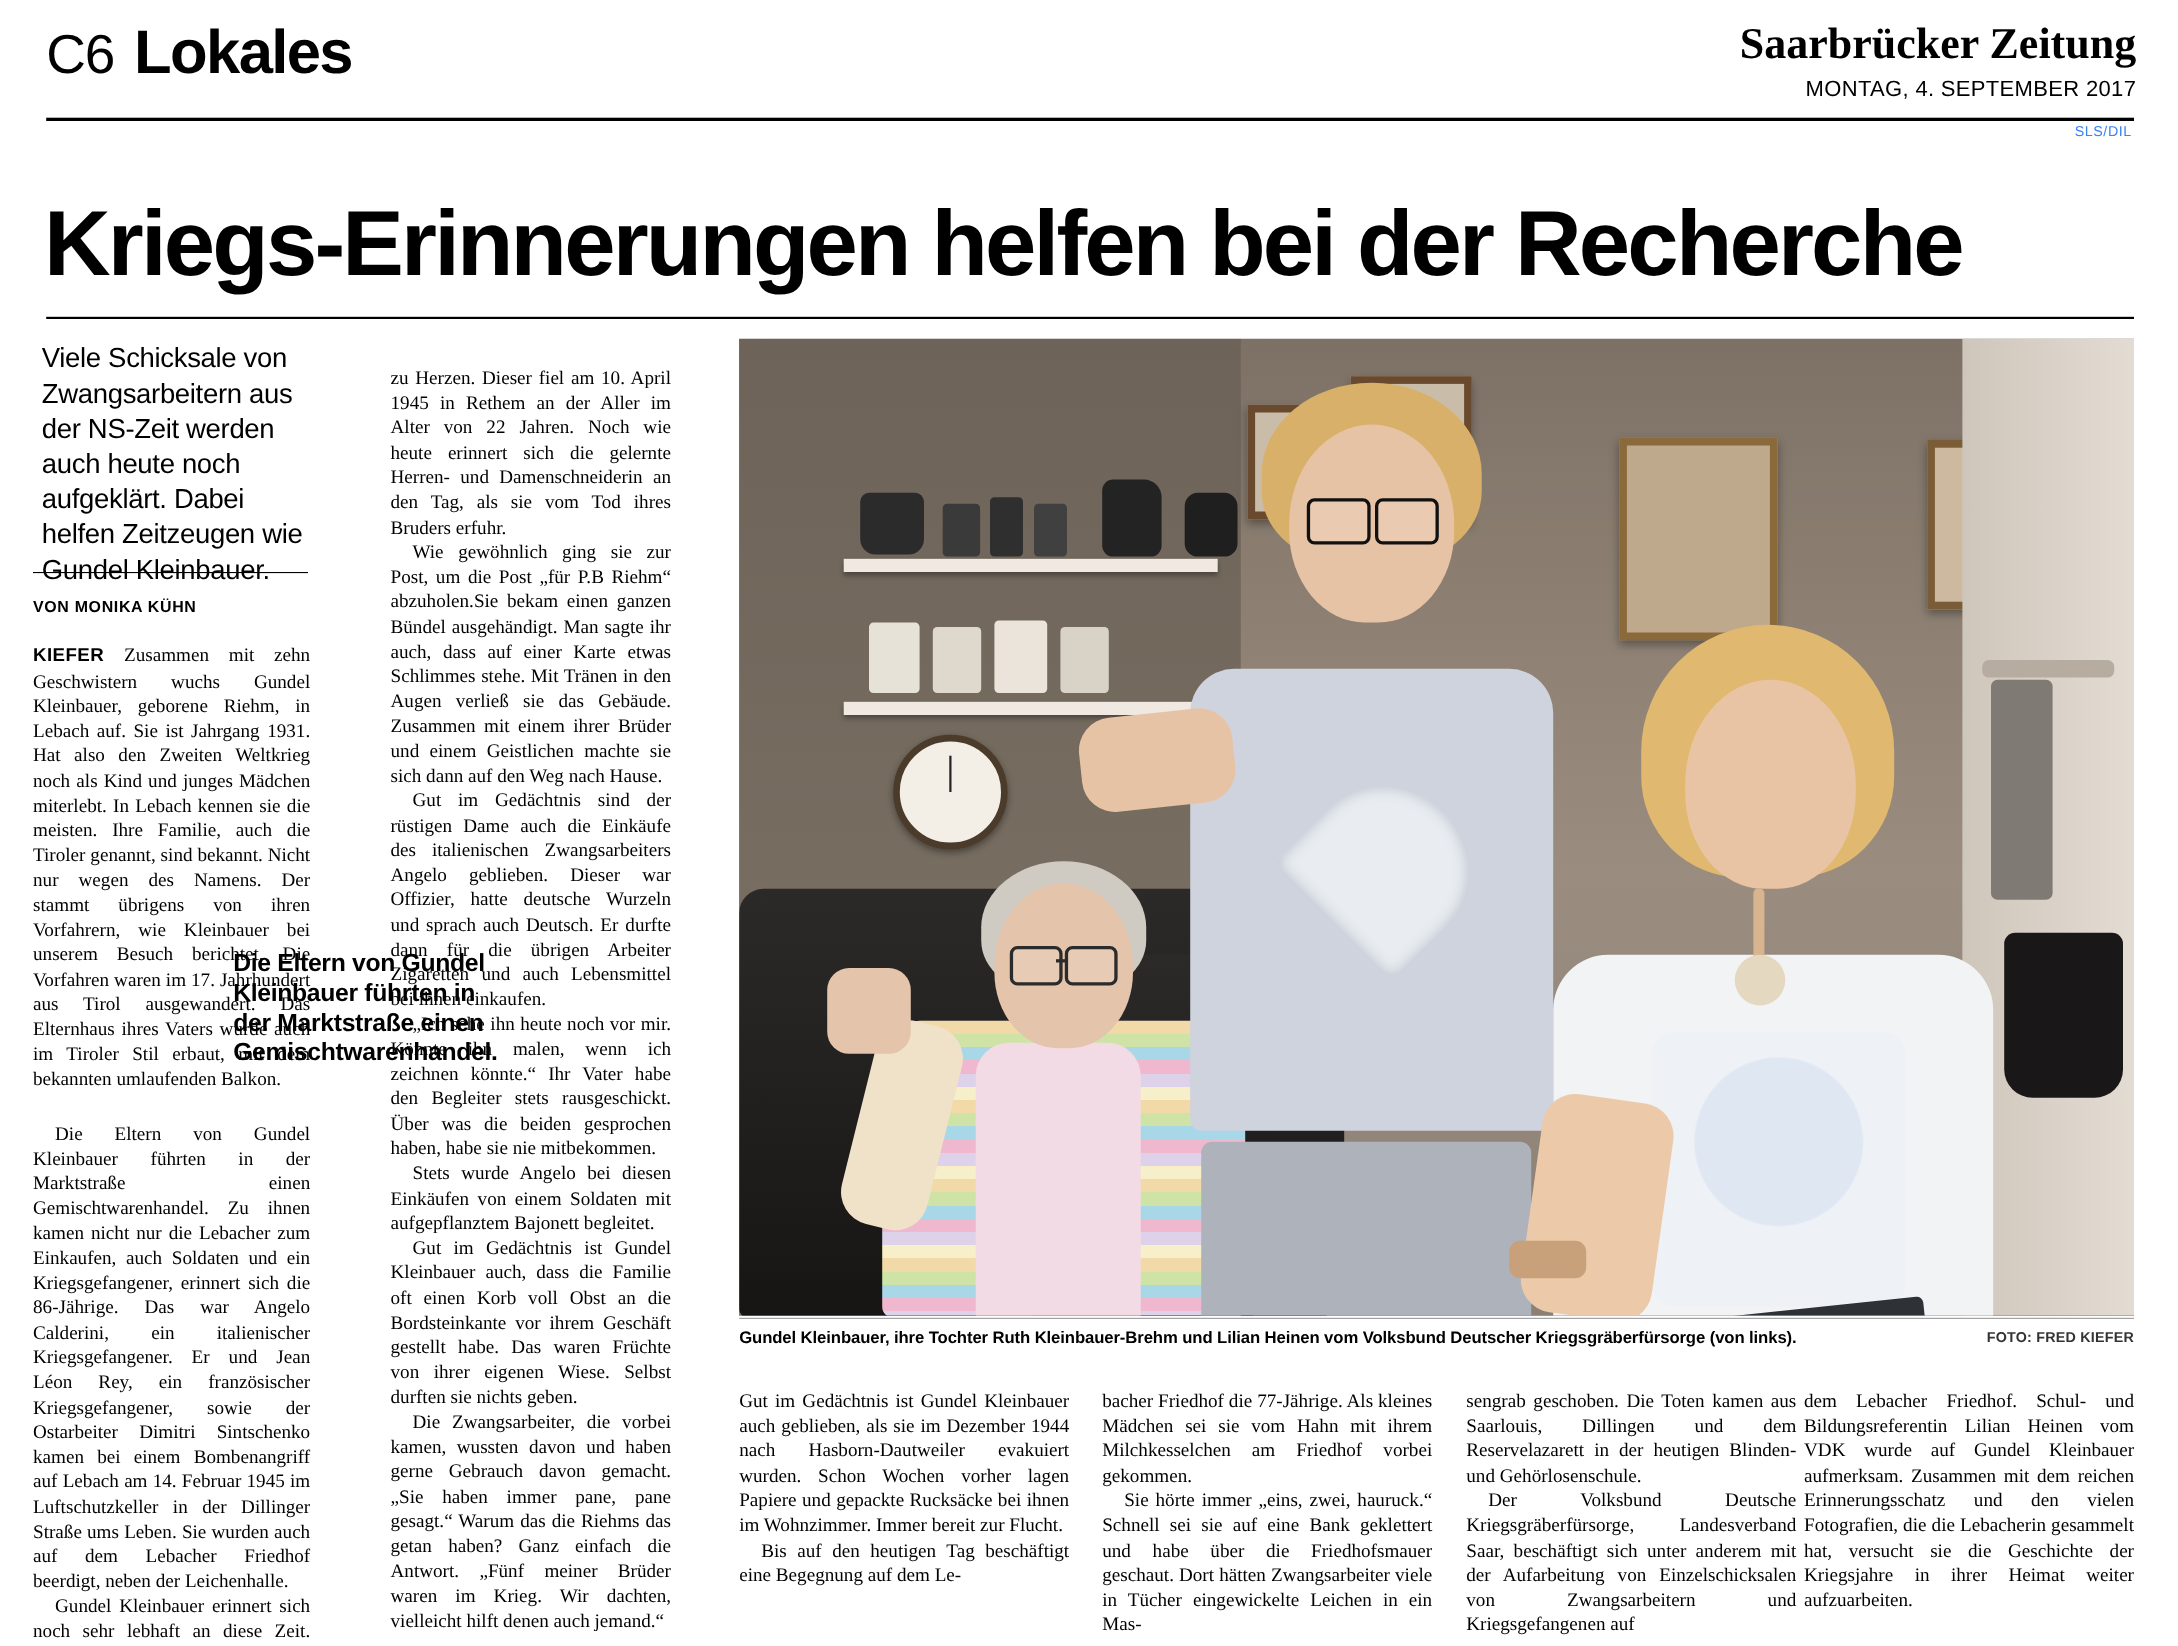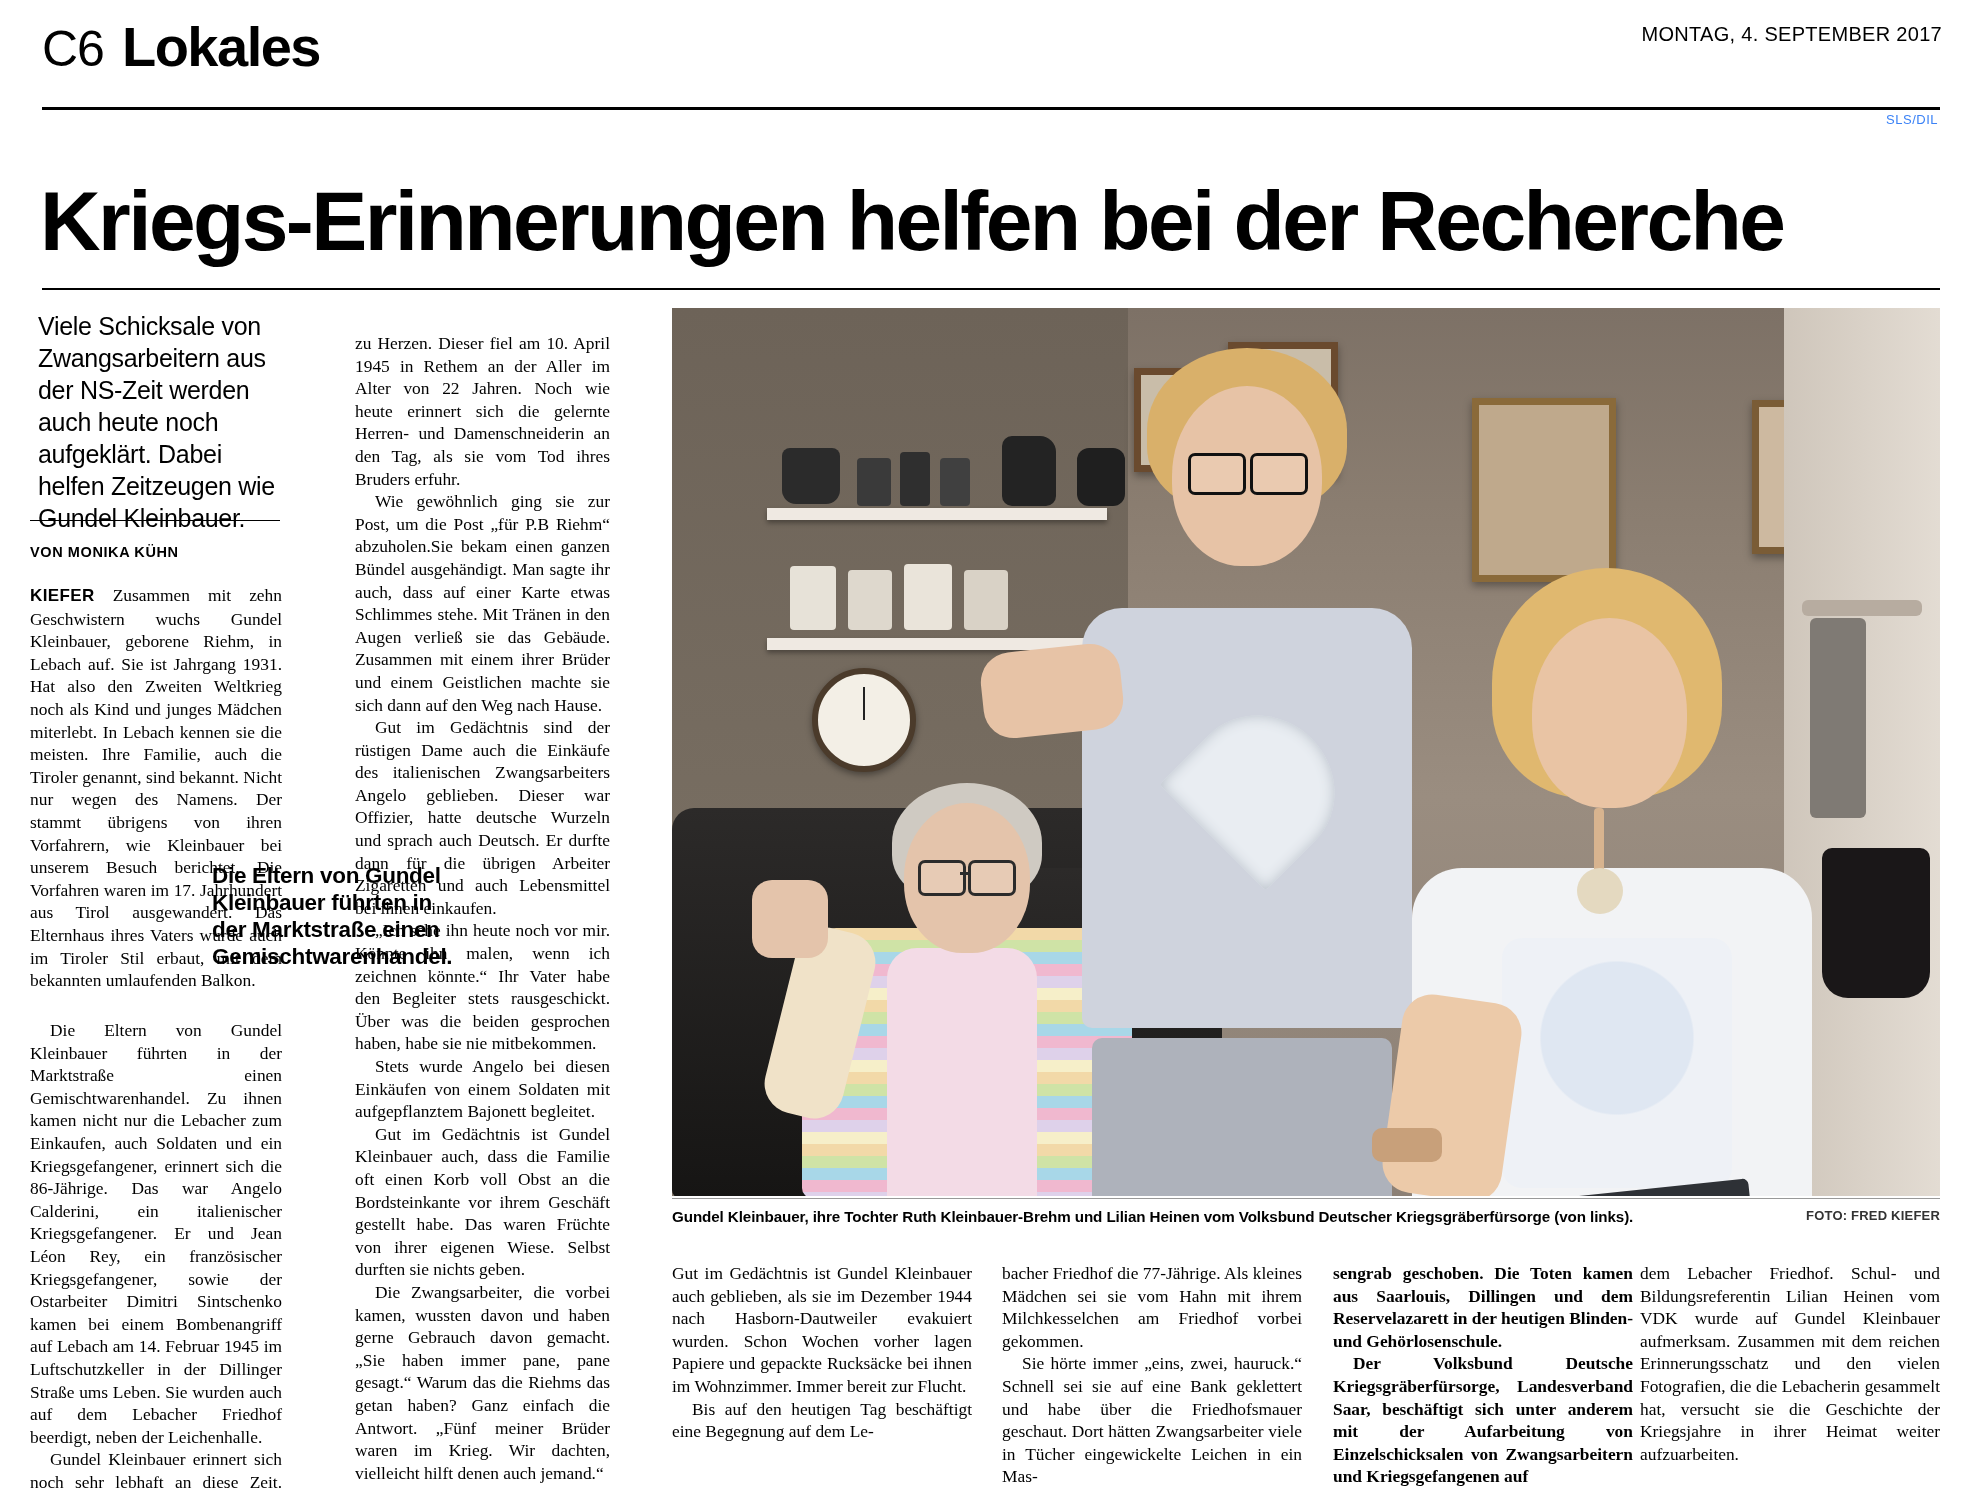--- a/index.html
+++ b/index.html
@@ -47,21 +47,21 @@
   
   .photo{position:absolute;left:672px;top:308px;width:1268px;height:888px;overflow:hidden;background:#6f6257;}
   .caption{position:absolute;left:672px;top:1208px;width:1268px;
     font-family:"Liberation Sans",sans-serif;font-weight:700;font-size:15.2px;letter-spacing:-.1px;}
   .credit{position:absolute;right:0;top:0;font-weight:700;font-size:13px;color:#333;letter-spacing:.2px;}
   .cap-rule{position:absolute;left:672px;top:1198px;width:1268px;height:1px;background:#999;}
 
   
   .b1{left:672px;top:1238px;width:300px;}
   .b2{left:1002px;top:1238px;width:300px;}
-  .b3{left:1333px;top:1238px;width:300px;font-weight:bold;}
+  .b3{left:1333px;top:1238px;width:300px;}
   .b4{left:1640px;top:1238px;width:300px;}
   .wall{position:absolute;left:0;top:0;width:100%;height:100%;
      background:linear-gradient(180deg,#7d7166 0%,#8a7d70 22%,#9a8d80 55%,#8c8075 100%);}
   .wall2{position:absolute;left:0;top:0;width:36%;height:100%;background:linear-gradient(180deg,#6d6358,#7e7467);}
   .shelf{position:absolute;background:#efe9e2;box-shadow:0 3px 5px rgba(0,0,0,.35);}
   .obj{position:absolute;border-radius:4px;}
   .frame{position:absolute;border:7px solid #6a4a2e;background:#c9bda9;box-shadow:0 4px 8px rgba(0,0,0,.35);}
   .clock{position:absolute;border-radius:50%;background:#f3efe6;border:6px solid #4b3b2b;box-shadow:0 3px 7px rgba(0,0,0,.4);}
   .clock:after{content:"";position:absolute;left:50%;top:14%;width:2px;height:36%;background:#222;transform:translateX(-50%);}
   .sofa{position:absolute;background:linear-gradient(180deg,#2c2a29,#161514);border-radius:22px 22px 8px 8px;}
@@ -80,20 +80,21 @@
 </style>
 </head>
 <body>
 
 <div class="page">
 
   <div class="masthead">
     <span class="pagenum">C6</span>
     <span class="section">Lokales</span>
     <div class="brand">
+      <div class="brand-name">Saarbrücker Zeitung</div>
       <div class="brand-date">MONTAG, 4. SEPTEMBER 2017</div>
     </div>
   </div>
   <div class="rule-top"></div>
   <div class="sls">SLS/DIL</div>
 
   <div class="headline">Kriegs-Erinnerungen helfen bei der Recherche</div>
   <div class="rule-head"></div>
 
   <div class="lead">Viele Schicksale von Zwangsarbeitern aus der NS-Zeit werden auch heute noch aufgeklärt. Dabei helfen Zeitzeugen wie Gundel Kleinbauer.</div>

